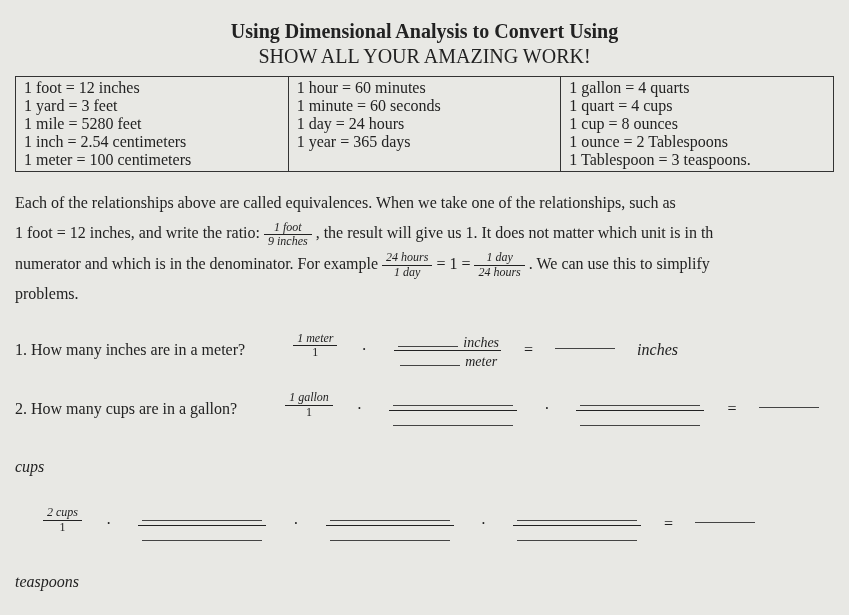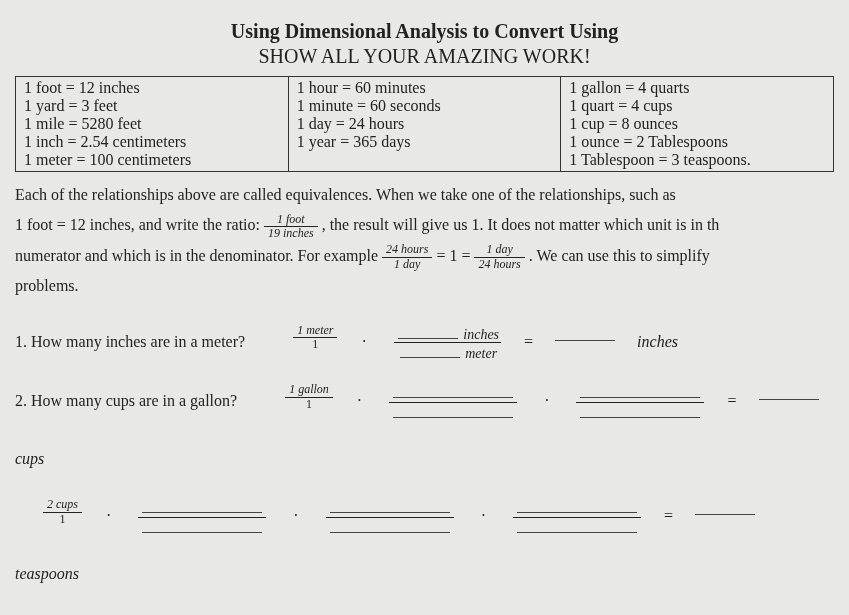--- a/index.html
+++ b/index.html
@@ -21,21 +21,21 @@
       font-size: 20px;
     }
     .subtitle {
       font-weight: normal;
       font-size: 20px;
       margin-top: 2px;
     }
     .ref-table {
       border-collapse: collapse;
       width: 100%;
-      margin-bottom: 8px;
+      margin-bottom: 16px;
       border-radius: 15px;
     }
     .ref-table td {
       border: 1px solid #333;
       padding: 2px 8px;
       vertical-align: top;
       width: 33.3%;
       font-size: 16px;
     }
     .explain {
@@ -137,21 +137,21 @@
     </td>
   </tr>
 </tbody>
   </table>
 
 <div class="explain">
   <span>Each of the relationships above are called equivalences.  When we take one of the relationships, such as</span><br>
   <span>1 foot = 12 inches, and write the ratio:</span>
   <span class="frac">
     <span class="num italic">1 foot</span>
-    <span class="den italic">19 inches</span>
+    <span class="den italic">9 inches</span>
   </span>
   <span>, the result will give us 1.  It does not matter which unit is in th</span><br>
   <span>numerator and which is in the denominator.  For example</span>
   <span class="frac">
     <span class="num italic">24 hours</span>
     <span class="den italic">1 day</span>
   </span>
   <span>= 1 =</span>
   <span class="frac">
     <span class="num italic">1 day</span>

